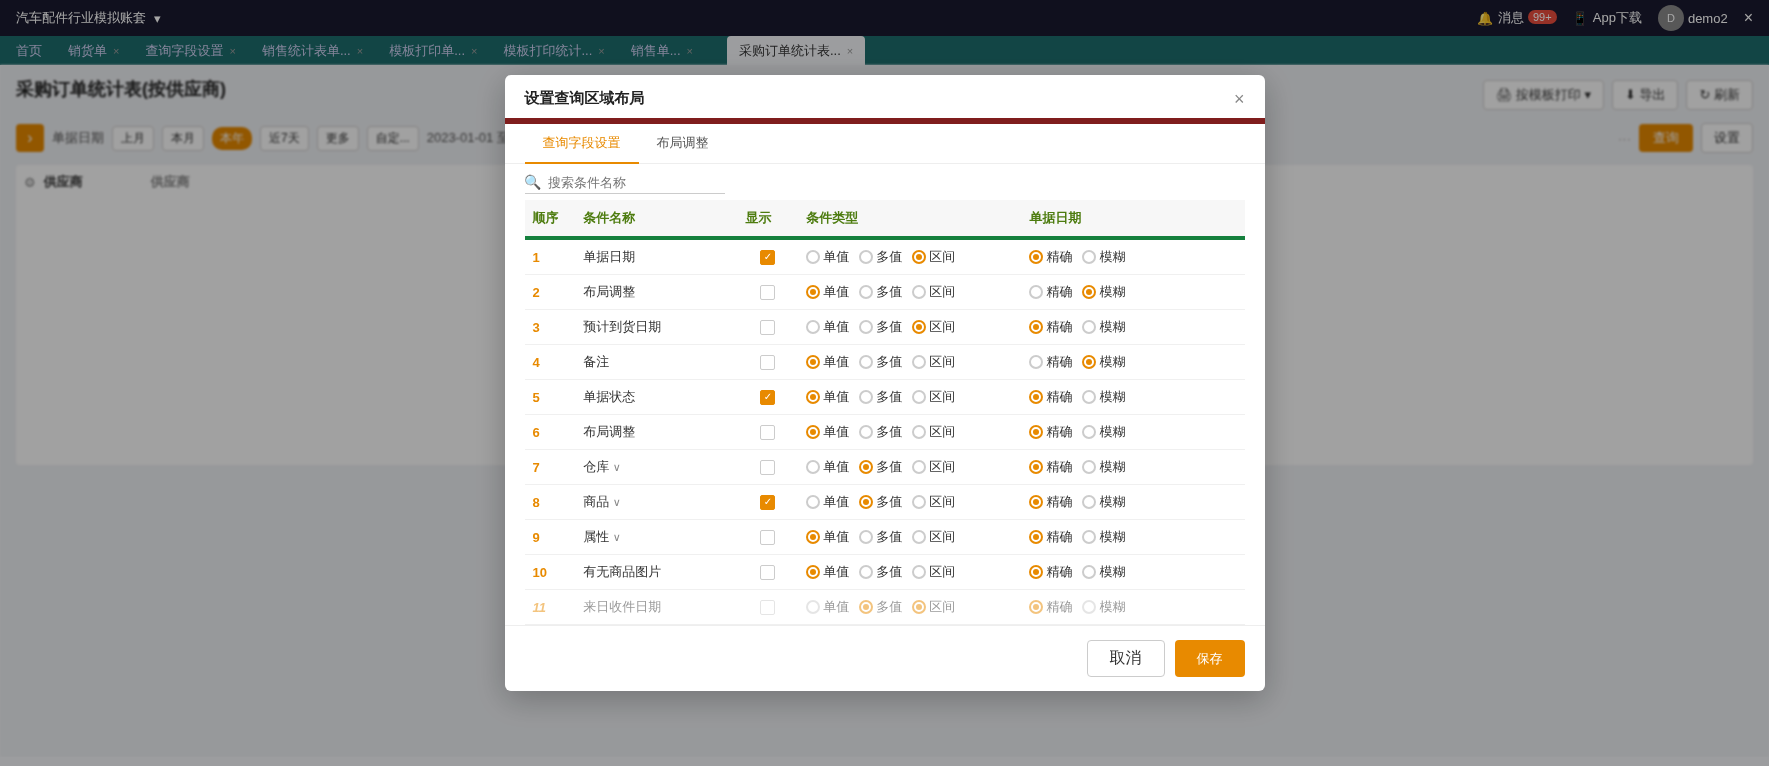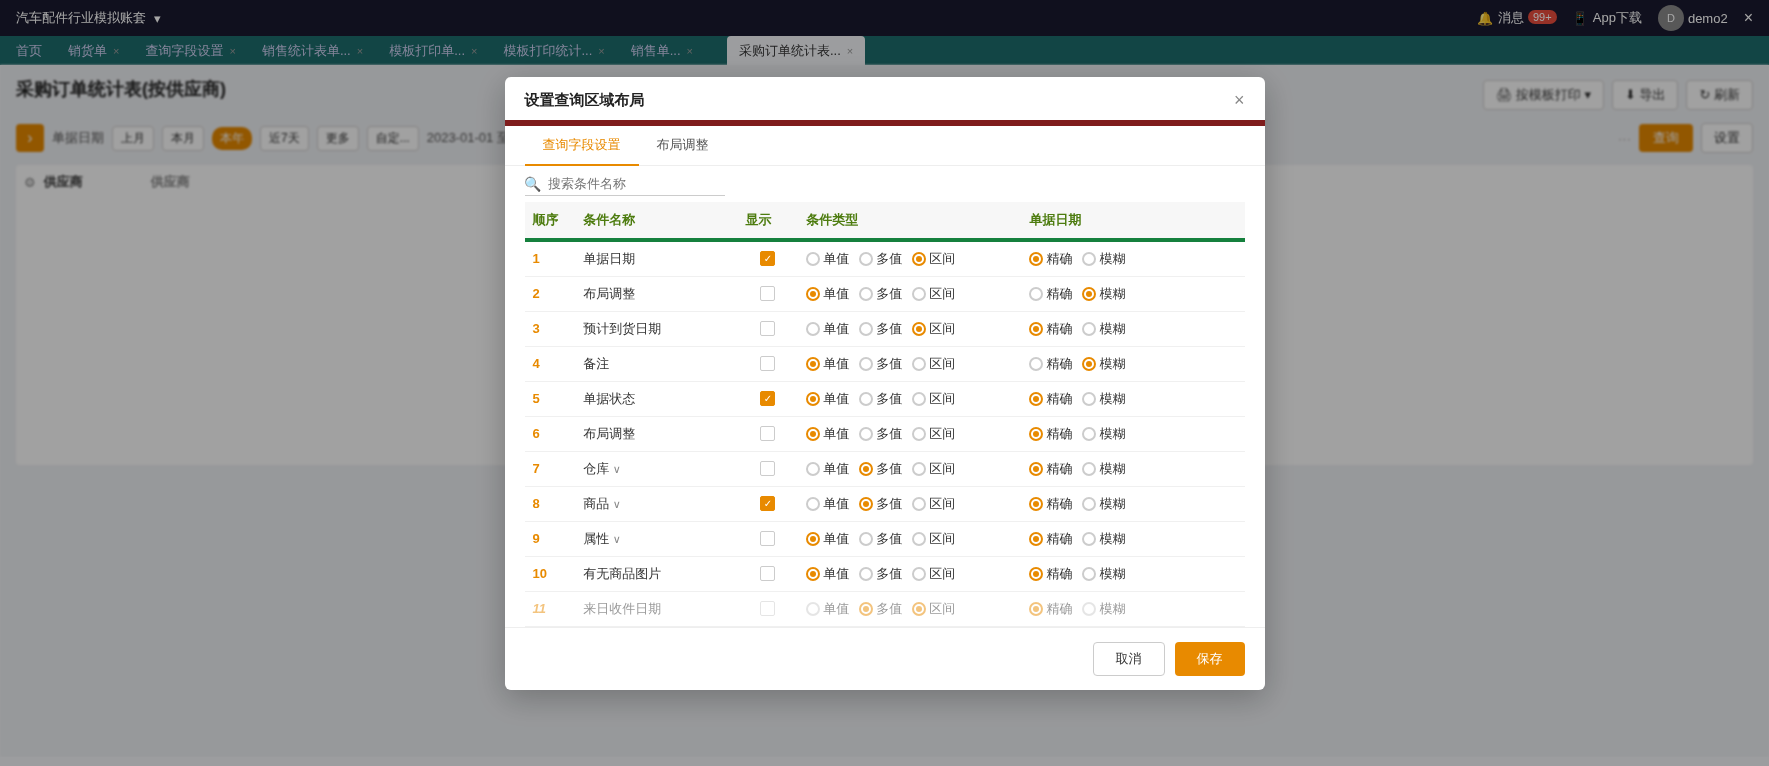--- a/index.html
+++ b/index.html
@@ -262,21 +262,21 @@
       gap: 10px;
       border-top: 1px solid #eee;
     }
     .btn-cancel {
       background: #fff;
       color: #333;
       border: 1px solid #ccc;
       border-radius: 4px;
       padding: 7px 22px;
       cursor: pointer;
-      font-size: 13px;
+      font-size: 16px;
     }
     .btn-save {
       background: #e88a00;
       color: #fff;
       border: none;
       border-radius: 4px;
       padding: 7px 22px;
       cursor: pointer;
       font-size: 13px;
     }

